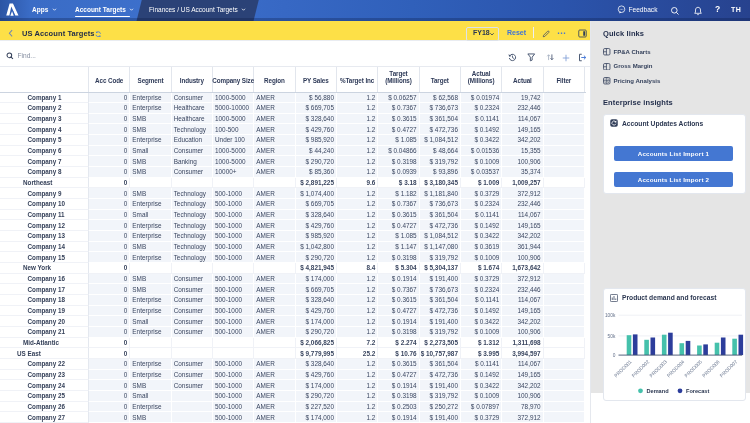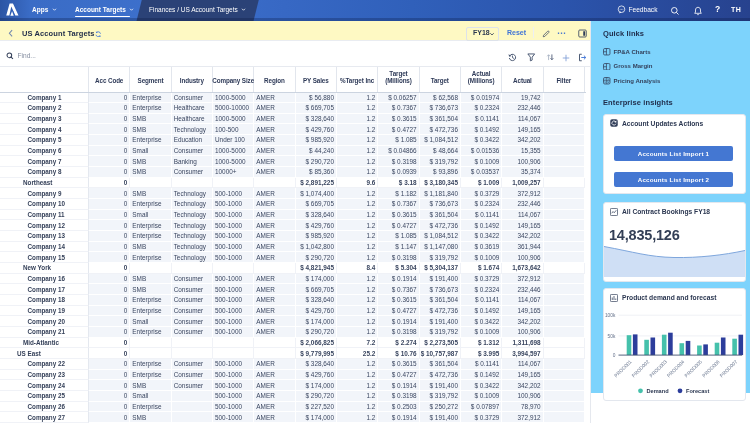--- a/index.html
+++ b/index.html
@@ -9,21 +9,21 @@
 
 #nav { position:absolute; left:0; top:0; width:750px; height:21px;
   background:linear-gradient(to right,#2c55a4 0,#3a6cc6 4%,#3d70cc 22%,#3768c4 38%,#3060ba 55%,#2b54ac 75%,#27428e 100%); overflow:hidden; }
 #nav .shade { position:absolute; left:0; top:18.4px; width:750px; height:2.6px; background:rgba(8,20,60,0.28); }
 #navpara { position:absolute; left:139px; top:-2px; width:117px; height:26px; background:#2b4277; transform:skewX(-14deg); }
 #nav .item { position:absolute; top:0; height:18.4px; display:flex; align-items:center; color:#fff; font-size:6.5px; font-weight:bold; }
 #nav .chev { margin-left:3.5px; width:5px; height:5px; display:inline-block; }
 #underline { position:absolute; left:75px; top:15.8px; width:55px; height:1.4px; background:#fff; border-radius:1px; }
 
 
-#titlebar { position:absolute; left:0; top:21px; width:750px; height:20px; background:#fef9c3; border-bottom:1px solid #e9ecf1; }
+#titlebar { position:absolute; left:0; top:21px; width:750px; height:20px; background:#fde047; border-bottom:1px solid #e9ecf1; }
 #title { position:absolute; left:22px; top:8.2px; font-size:7.5px; font-weight:bold; color:#1f2b49; letter-spacing:.1px; }
 
 
 #searchbar { position:absolute; left:0; top:45px; width:590px; height:22px; background:#fff; border-bottom:1px solid #e7eaf0; }
 #findtxt { position:absolute; left:17.5px; top:7.2px; font-size:6.6px; color:#848da0; }
 
 
 #thead { position:absolute; left:0; top:67px; width:586px; height:25.5px; background:#fff; display:flex; border-bottom:1px solid #ccd4e0; }
 #thead .hc0 { width:89px; border-right:1px solid #e2e6ed; }
 #thead .hc { width:41.333px; border-right:1px solid #e2e6ed; display:flex; align-items:flex-end; justify-content:center; text-align:center; white-space:nowrap; font-size:6.3px; font-weight:bold; color:#2e3a58; line-height:6.5px; letter-spacing:-.1px; padding-bottom:7.5px; }
@@ -32,21 +32,21 @@
 .trow .lbl { width:89px; background:#fff; border-right:1px solid #e4e8ef; border-bottom:1px solid #f0f2f7; font-size:6.3px; font-weight:bold; color:#333f58; display:flex; align-items:center; }
 .trow .c { width:41.333px; background:#f2f5fa; border-right:1px solid #fff; border-bottom:1px solid #fff; font-size:6.4px; color:#3a4660; display:flex; align-items:center; padding-left:2px; }
 .trow .c.num { justify-content:flex-end; padding-left:0; padding-right:2px; }
 .trow.total .c { background:#fff; font-weight:bold; border-bottom:1px solid #f0f2f7; border-right:1px solid #f0f2f7; }
 .trow.total .lbl { font-weight:bold; }
 
 #tright { position:absolute; left:586px; top:67px; width:4px; height:356px; background:#fff; }
 #vdivider { position:absolute; left:590px; top:21px; width:1px; height:402px; background:#e5e8ee; }
 
 
-#sidebar { position:absolute; left:591px; top:21px; width:159px; height:372px; background:#7dd3fc; }
+#sidebar { position:absolute; left:591px; top:21px; width:159px; height:372px; background:#e5e5e5; }
 .sb-h { position:absolute; left:12px; font-size:7.5px; font-weight:bold; color:#1f2b49; letter-spacing:.1px; }
 .ql-item { position:absolute; left:12px; display:flex; align-items:center; font-size:6.05px; color:#323f5a; font-weight:bold; }
 .ql-item svg { margin-right:3px; }
 .card { position:absolute; left:12px; width:143px; background:#fff; border:1px solid #e3e7ee; border-radius:3px; }
 .card-h { position:absolute; left:6px; display:flex; align-items:center; font-size:6.7px; font-weight:bold; color:#2b3751; }
 .card-h svg { margin-right:4px; }
 .btn { position:absolute; left:10px; width:119px; height:15px; background:#4477d2; border-radius:2px; color:#fff; font-size:6.2px; font-weight:bold; display:flex; align-items:center; justify-content:center; letter-spacing:.2px; }
 #bignum { position:absolute; left:5px; top:23.5px; font-size:14.5px; font-weight:bold; color:#333f56; letter-spacing:-0.2px; }
 </style></head>
 <body>
@@ -665,34 +665,20 @@
           <rect x="0.5" y="0.5" width="15" height="15" rx="3.5" fill="#323f5a"></rect>
           <path d="M11.8 9.5 A4.1 4.1 0 1 1 11 5.2" fill="none" stroke="#fff" stroke-width="1.6"></path>
           <path d="M12.9 2.9 L12.4 7.3 L8.3 5.8 Z" fill="#fff"></path>
         </svg>
       Account Updates Actions
     </div>
     <div class="btn" style="top:31px">Accounts List Import 1</div>
     <div class="btn" style="top:57px">Accounts List Import 2</div>
   </div>
 
-  <div class="card" style="top:181px;height:80px;overflow:hidden">
-    <div class="card-h" style="top:4.5px">
-      <svg width="8" height="8" viewBox="0 0 16 16">
-          <rect x="0.8" y="0.8" width="14.4" height="14.4" rx="2" fill="none" stroke="#323f5a" stroke-width="1.5"></rect>
-          <path d="M3.5 10.5 L6 7 L8.5 9.5 L12.5 4.5" fill="none" stroke="#323f5a" stroke-width="1.4"></path>
-        </svg>
-      All Contract Bookings FY18
-    </div>
-    <div id="bignum">14,835,126</div>
-    <svg class="abs" style="left:0;top:41px" width="141" height="38" viewBox="0 0 141 38">
-      <path d="M0 2.5 C30 8 45 13 70 13.5 C95 14 120 11 141 6.5 L141 33 L0 33 Z" fill="#cfdff5"></path>
-      <path d="M0 2.5 C30 8 45 13 70 13.5 C95 14 120 11 141 6.5" fill="none" stroke="#7ea6dc" stroke-width="1"></path>
-    </svg>
-  </div>
 
   <div class="card" style="top:266.5px;height:113.5px">
     <div class="card-h" style="top:5px">
       <svg width="8" height="8" viewBox="0 0 16 16">
           <rect x="0.8" y="0.8" width="14.4" height="14.4" rx="2" fill="none" stroke="#323f5a" stroke-width="1.5"></rect>
           <path d="M4.5 12 L4.5 7 M8 12 L8 4 M11.5 12 L11.5 9" stroke="#323f5a" stroke-width="1.5"></path>
         </svg>
       Product demand and forecast
     </div>
     <svg class="abs" style="left:0;top:0" width="141" height="113" viewBox="603 287.5 141 113">

